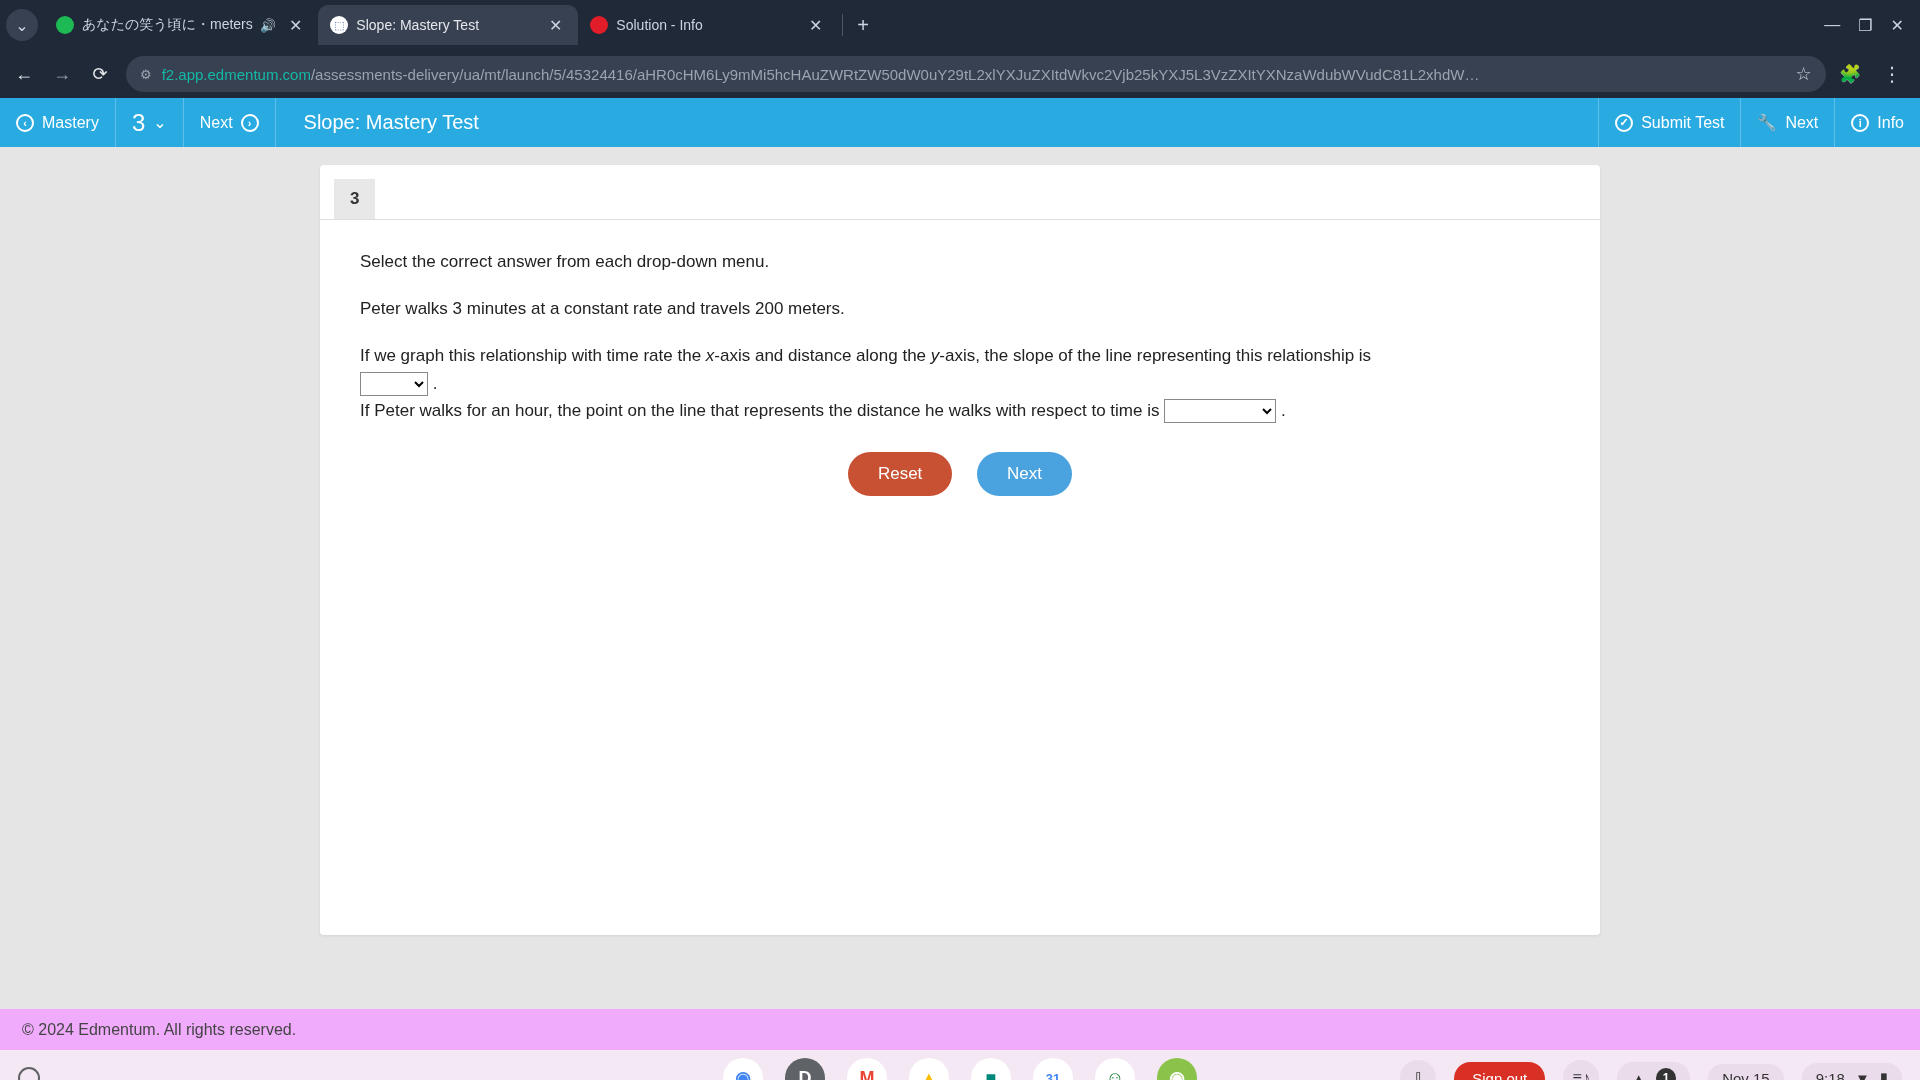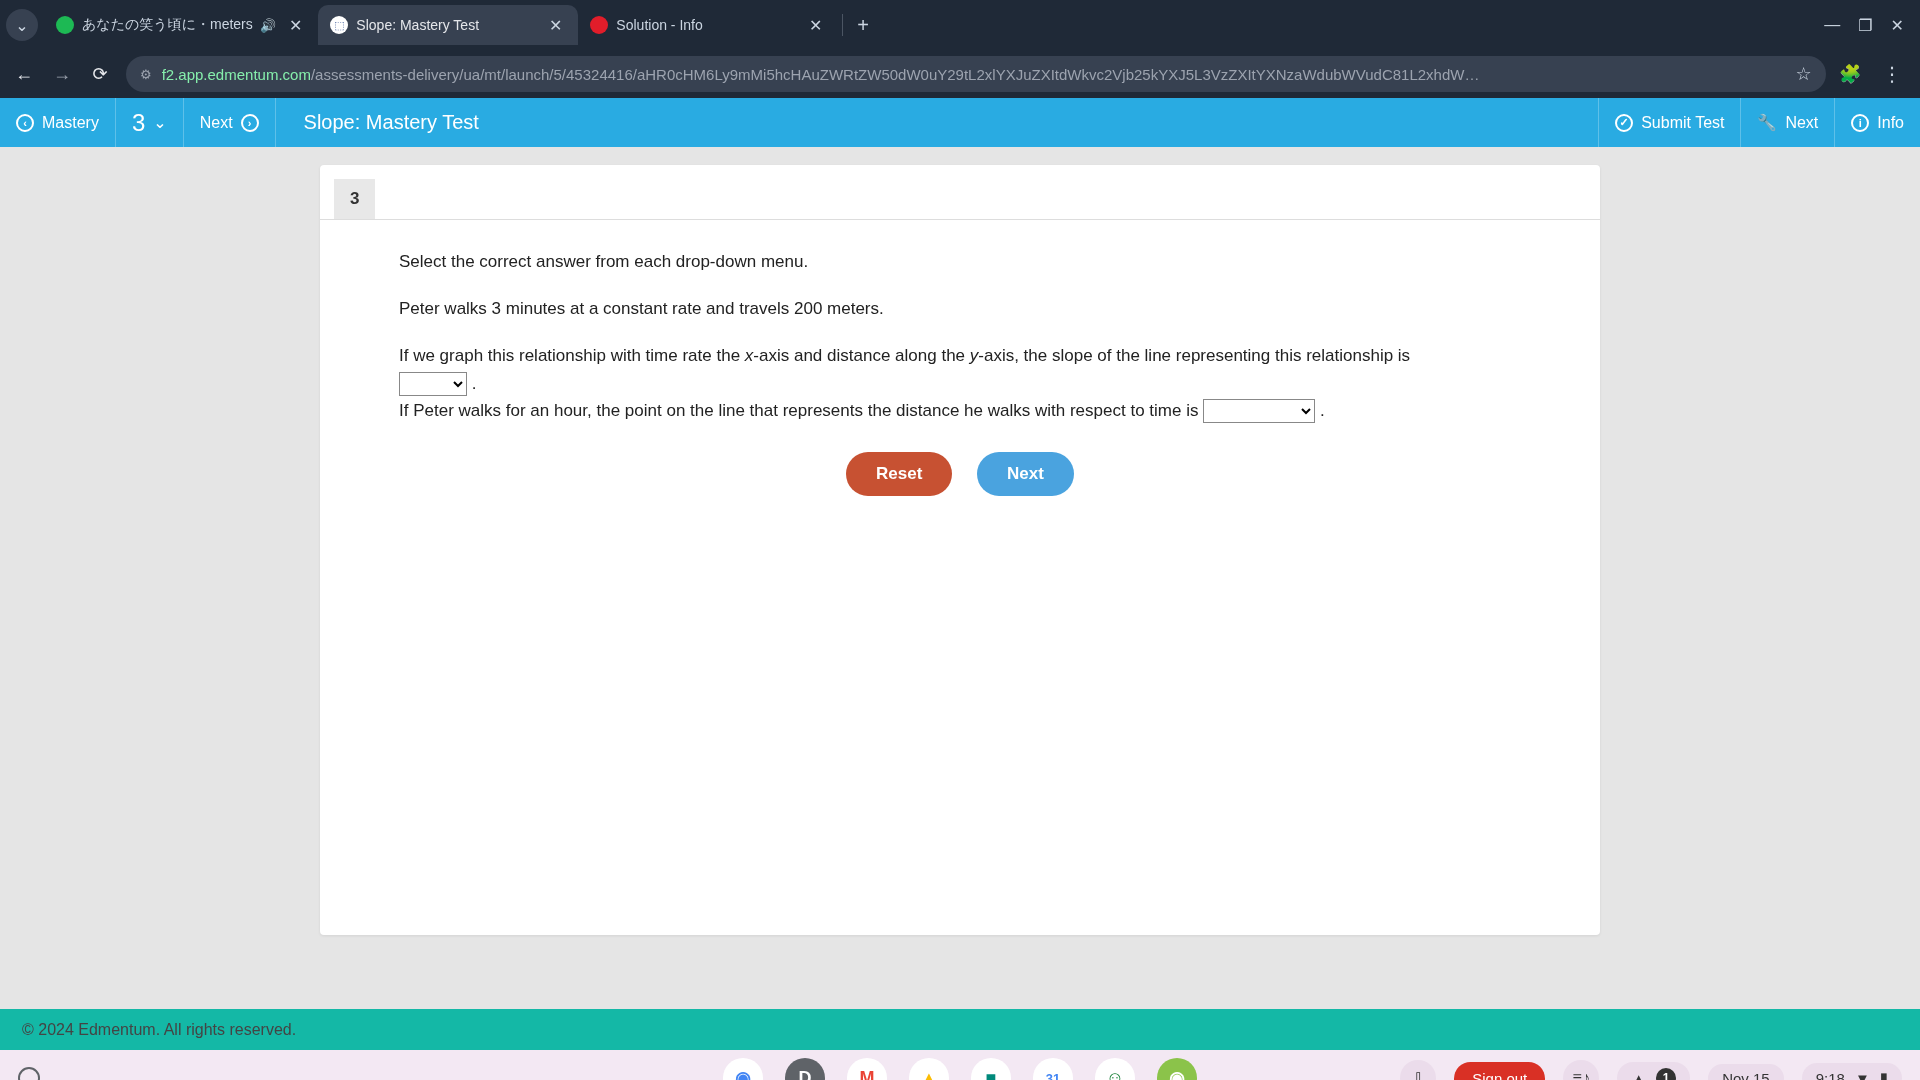--- a/index.html
+++ b/index.html
@@ -19,21 +19,21 @@
   .window-controls { margin-left:auto; display:flex; gap:18px; color:#cbd5e1; padding-right:10px; }
   .win-btn { cursor:pointer; font-size:16px; }
 
   
   .address-row { background:#1f2937; height:48px; display:flex; align-items:center; padding:0 12px; gap:14px; }
   .nav-btn { color:#9ca3af; font-size:18px; cursor:pointer; width:24px; text-align:center; }
   .nav-btn.enabled { color:#e5e7eb; }
   .url-bar { flex:1; background:#374151; border-radius:20px; height:36px; display:flex; align-items:center; padding:0 14px; gap:10px; color:#cbd5e1; font-size:15px; overflow:hidden; }
   .url-icon { font-size:13px; color:#9ca3af; }
   .url-text { white-space:nowrap; overflow:hidden; text-overflow:ellipsis; flex:1; }
-  .url-text .domain { color:#86efac; }
+  .url-text .domain { color:#14b8a6; }
   .url-text .path { color:#9ca3af; }
   .star-btn { color:#cbd5e1; font-size:18px; cursor:pointer; }
   .ext-btn { color:#cbd5e1; font-size:18px; cursor:pointer; }
   .menu-btn { color:#cbd5e1; font-size:20px; cursor:pointer; padding:0 6px; }
 
   
   .app-header { background:#29abe2; height:49px; display:flex; align-items:center; color:#fff; }
   .hdr-seg { height:100%; display:flex; align-items:center; padding:0 16px; border-right:1px solid rgba(255,255,255,0.25); gap:8px; cursor:pointer; font-size:16px; }
   .hdr-title { padding:0 28px; font-size:20px; font-weight:400; }
   .hdr-spacer { flex:1; }
@@ -41,32 +41,32 @@
   .hdr-right .hdr-seg { border-left:1px solid rgba(255,255,255,0.25); border-right:none; }
   .circ-icon { display:inline-flex; width:18px; height:18px; border:2px solid #fff; border-radius:50%; align-items:center; justify-content:center; font-size:11px; font-weight:bold; }
   .q-num { font-size:24px; font-weight:300; }
 
   
   .page-bg { background:#e5e5e5; height:calc(100% - 50px - 48px - 49px - 72px); overflow:auto; padding-top:18px; }
   .card { background:#fff; width:1280px; margin:0 auto; border-radius:4px; min-height:770px; box-shadow:0 1px 3px rgba(0,0,0,0.08); }
   .q-badge { display:inline-block; background:#e8e8e8; padding:10px 16px; font-weight:bold; font-size:17px; color:#333; margin:14px 0 0 14px; }
   .divider { border-bottom:1px solid #ddd; margin-top:0; }
   .q-body { padding:28px 40px; font-size:17px; color:#222; line-height:1.6; }
-  .q-body p { margin-bottom:20px;margin-left:39px; }
+  .q-body p { margin-bottom:20px; }
   .inline-select { display:inline-block; border:1px solid #888; background:#fff; height:24px; font-size:14px; vertical-align:middle; }
   .sel1 { width:68px; }
   .sel2 { width:112px; }
   .ital { font-style:italic; }
   .btn-row { text-align:center; margin-top:28px; }
-  .btn { display:inline-block; border:none; border-radius:22px; padding:12px 30px; font-size:17px; font-weight:bold; color:#fff; cursor:pointer; margin:0 10px; }
+  .btn { display:inline-block; border:none; border-radius:22px; padding:12px 30px; font-size:17px; font-weight:normal; color:#fff; cursor:pointer; margin:0 10px; }
   .btn-reset { background:#c75132; }
   .btn-next { background:#4aa3df; }
 
   
-  .copyright { background:#14b8a6; height:42px; display:flex; align-items:center; padding:0 22px; color:#444; font-size:16px; border-top:1px solid #e5e5e5; }
+  .copyright { background:#f0abfc; height:42px; display:flex; align-items:center; padding:0 22px; color:#444; font-size:16px; border-top:1px solid #e5e5e5; }
 
   
   .shelf { background:#f3e8f3; height:56px; display:flex; align-items:center; padding:0 18px; position:relative; }
   .launcher { width:22px; height:22px; border:2px solid #5f6368; border-radius:50%; cursor:pointer; }
   .shelf-center { position:absolute; left:50%; transform:translateX(-50%); display:flex; gap:22px; }
   .shelf-icon { width:40px; height:40px; border-radius:50%; display:flex; align-items:center; justify-content:center; font-size:18px; font-weight:bold; cursor:pointer; color:#fff; }
   .shelf-right { margin-left:auto; display:flex; align-items:center; gap:18px; }
   .tray-pill { background:#ebdceb; border-radius:20px; padding:6px 14px; display:flex; align-items:center; gap:10px; font-size:15px; color:#333; }
   .signout-btn { background:#d93025; color:#fff; border:none; border-radius:20px; padding:8px 18px; font-size:15px; cursor:pointer; }
   .tray-btn { background:#ebdceb; width:36px; height:36px; border-radius:50%; display:flex; align-items:center; justify-content:center; cursor:pointer; color:#333; }

